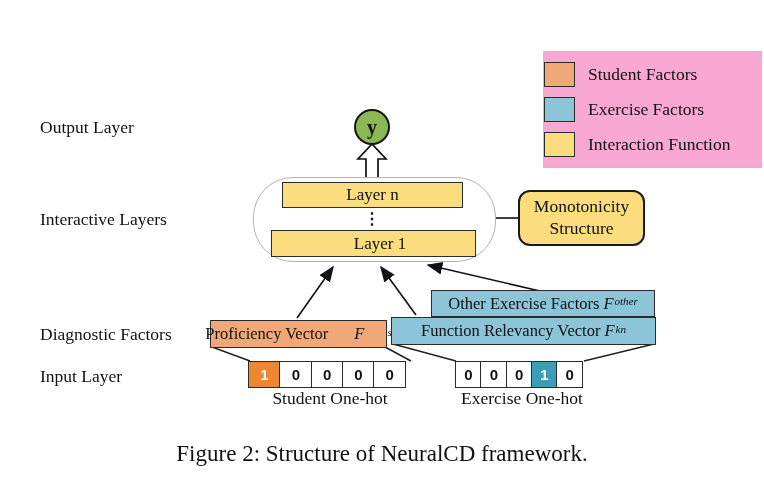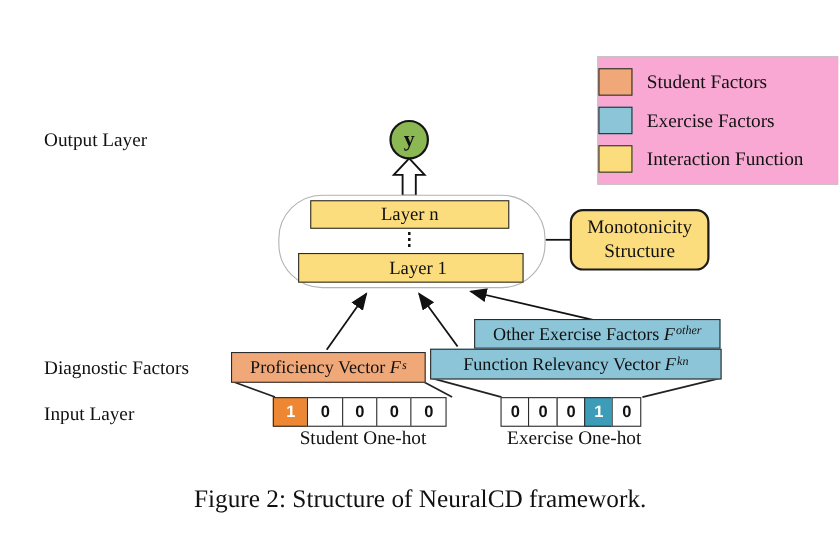--- a/index.html
+++ b/index.html
@@ -31,21 +31,21 @@
   .interactive-container {
     position:absolute; left:253px; top:177px; width:243px; height:85px;
     background:#fff; border:1.5px solid #b3b3b3; border-radius:40px;
   }
   .box {
     position:absolute; border:1.6px solid #2b2b2b;
     display:flex; align-items:center; justify-content:center;
     font-size:17px; white-space:nowrap;
   }
   .yellow { background:#FBDD7E; }
-  .orange { background:#F0A878; }
+  .orange { background:#F0A878;gap:22px; }
   .blue   { background:#8CC5D8; }
 
   .layer-n { left:282px; top:182px; width:181px; height:26px; }
   .layer-1 { left:271px; top:230px; width:205px; height:27px;padding-left:13px; }
   .vdots {
     position:absolute; left:364px; top:206px; width:16px; height:26px;
     display:flex; align-items:center; justify-content:center;
     font-size:16px; font-weight:bold; line-height:1;
   }
 
@@ -100,20 +100,21 @@
     <line x1="416" y1="315" x2="381" y2="267" stroke="#111" stroke-width="1.6" marker-end="url(#ah)"></line>
     <line x1="540" y1="291" x2="428" y2="265" stroke="#111" stroke-width="1.6" marker-end="url(#ah)"></line>
     <line x1="212" y1="347" x2="250" y2="361" stroke="#222" stroke-width="1.5"></line>
     <line x1="385" y1="347" x2="411" y2="361" stroke="#222" stroke-width="1.5"></line>
     <line x1="393" y1="344" x2="456" y2="361" stroke="#222" stroke-width="1.5"></line>
     <line x1="654" y1="344" x2="584" y2="361" stroke="#222" stroke-width="1.5"></line>
     <polygon points="366,178 366,159 358,159 372,144 386,159 378,159 378,178" fill="#ffffff" stroke="#111" stroke-width="1.7"></polygon>
   </svg>
 
   <div class="side-label" style="top:117px;">Output Layer</div>
+  <div class="side-label" style="top:209px;">Interactive Layers</div>
   <div class="side-label" style="top:324px;">Diagnostic Factors</div>
   <div class="side-label" style="top:366px;">Input Layer</div>
 
   <div class="legend">
     <div class="legend-row">
       <span class="legend-swatch" style="background:#F0A878;"></span>
       <span class="legend-label">Student Factors</span>
     </div>
     <div class="legend-row">
       <span class="legend-swatch" style="background:#8CC5D8;"></span>

